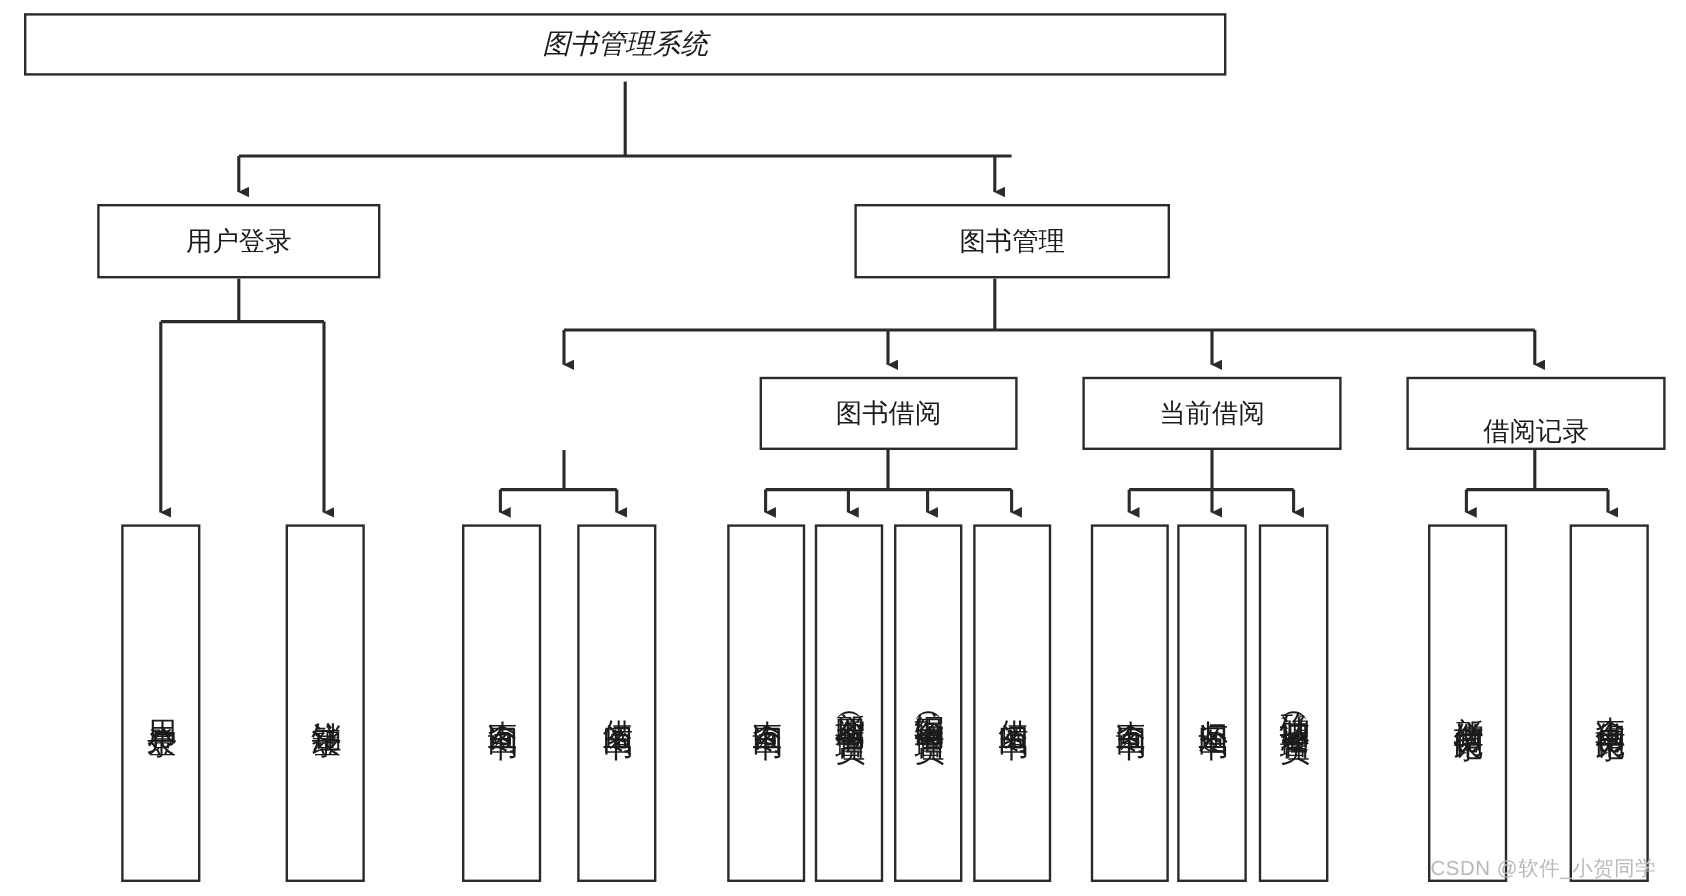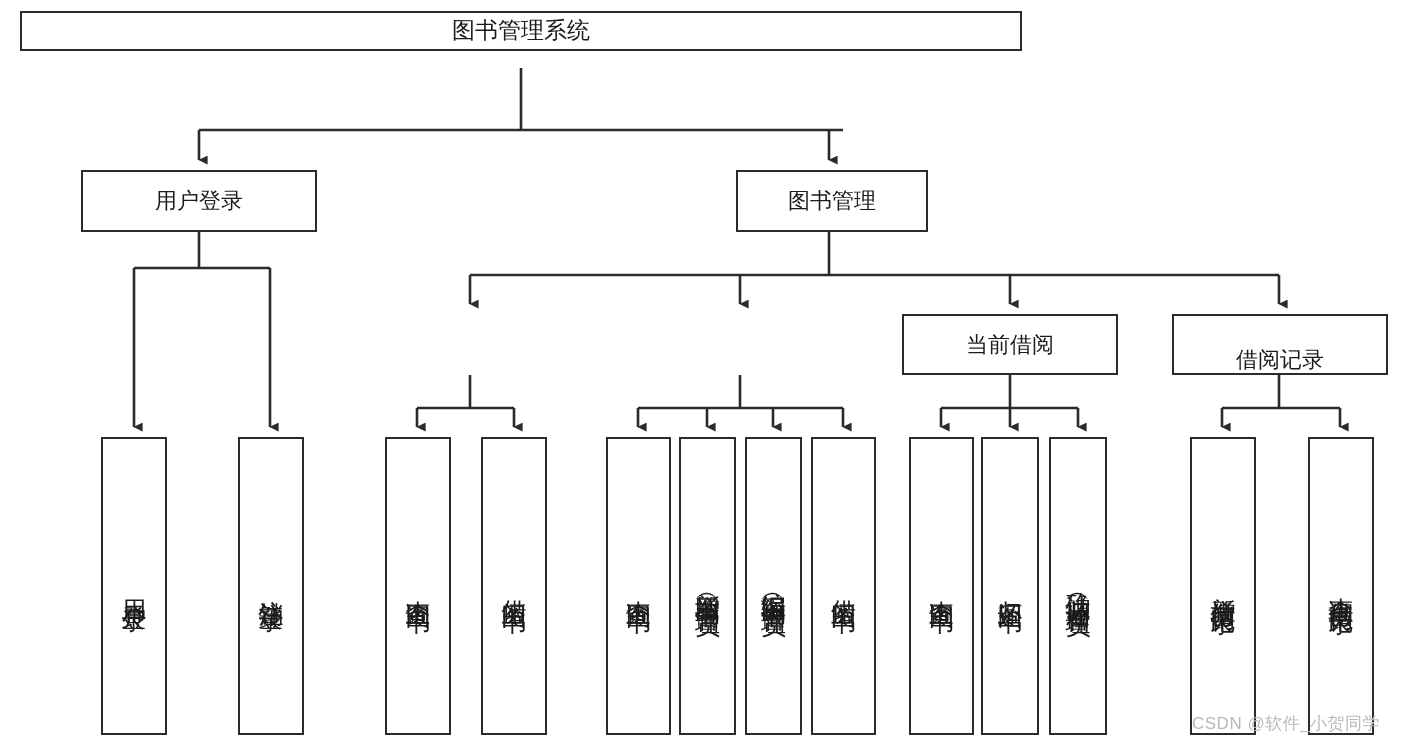--- a/index.html
+++ b/index.html
@@ -104,31 +104,34 @@
       <path d="M1010,408 L1010,427" marker-end="url(#arw)"></path>
       <path d="M1078,408 L1078,427" marker-end="url(#arw)"></path>
 
       <path d="M1279,375 L1279,408"></path>
       <path d="M1222,408 L1340,408"></path>
       <path d="M1222,408 L1222,427" marker-end="url(#arw)"></path>
       <path d="M1340,408 L1340,427" marker-end="url(#arw)"></path>
     </g>
   </svg>
 
-  <div class="node root h-node" style="left:20px;top:11px;width:1002px;height:40px;">
+  <div class="node root h-node" style="left:20px;top:11px;width:1002px;height:52px;font-style:italic;">
     <span class="lbl">图书管理系统</span>
   </div>
 
   <div class="node h-node" style="left:81px;top:170px;width:236px;height:62px;">
     <span class="lbl">用户登录</span>
   </div>
-  <div class="node h-node" style="left:736px;top:170px;width:192px;height:62px;">
+  <div class="node h-node" style="left:712px;top:170px;width:263px;height:62px;">
     <span class="lbl">图书管理</span>
   </div>
 
+  <div class="node h-node" style="left:633px;top:314px;width:215px;height:61px;">
+    <span class="lbl">图书借阅</span>
+  </div>
   <div class="node h-node" style="left:902px;top:314px;width:216px;height:61px;align-items:center;">
     <span class="lbl">当前借阅</span>
   </div>
   <div class="node h-node" style="left:1172px;top:314px;width:216px;height:61px;align-items:flex-end;">
     <span class="lbl">借阅记录</span>
   </div>
 
   <div class="node leaf" style="left:101px;top:437px;width:66px;height:298px;">
     <span class="lbl">用户登录</span>
   </div>

